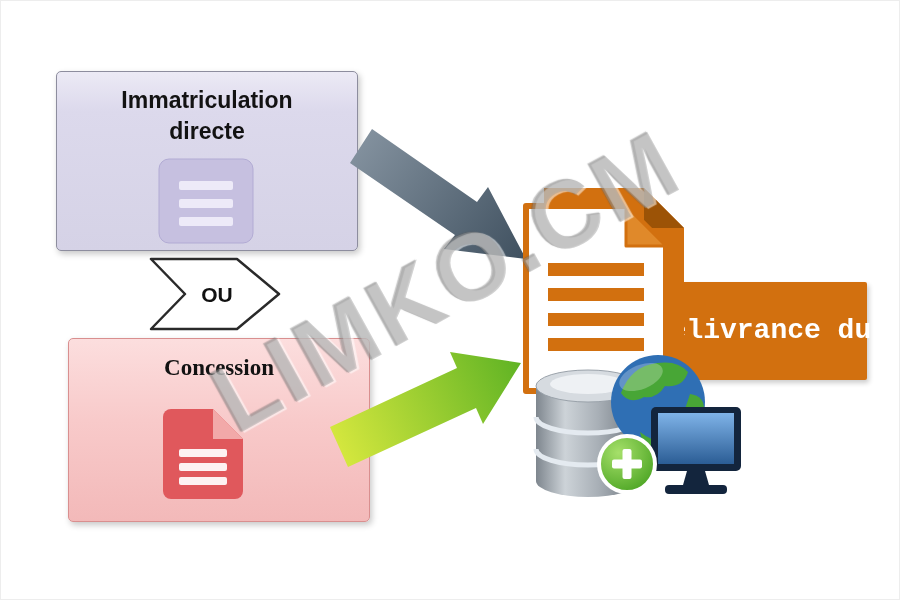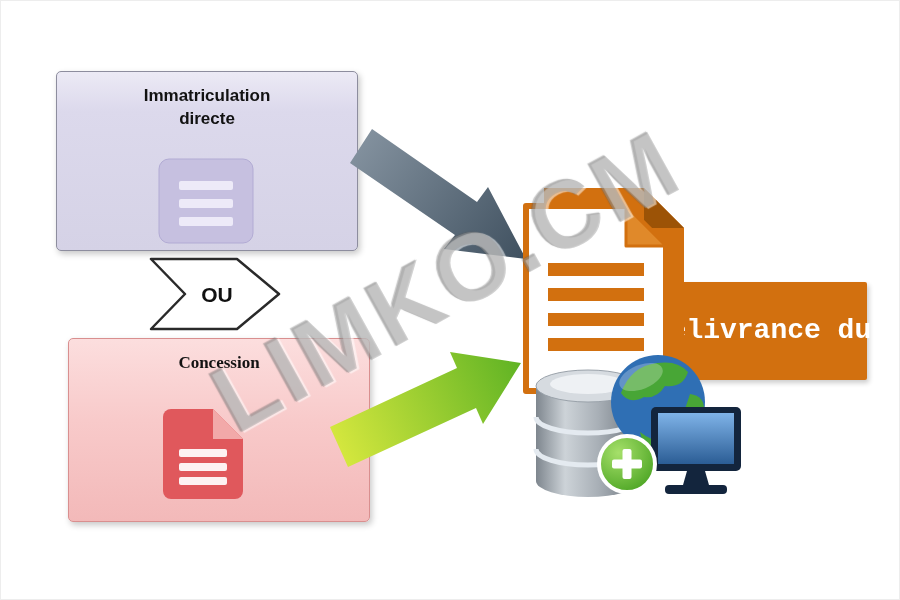--- a/index.html
+++ b/index.html
@@ -12,21 +12,21 @@
     left:55px;top:70px;width:300px;height:178px;
     background:linear-gradient(180deg,#eceaf5 0%,#dcd9ec 22%,#d5d2e6 100%);
     border:1px solid #8d8d9e;box-shadow:2px 3px 6px rgba(0,0,0,0.22);
   }
   .concession-box{
     left:67px;top:337px;width:300px;height:182px;
     background:linear-gradient(180deg,#fcdede 0%,#f8caca 45%,#f3b9b9 100%);
     border:1px solid #d98f8f;box-shadow:2px 3px 6px rgba(0,0,0,0.22);font-family:Liberation Serif, serif;
   }
   .node-title{
-    font-weight:700;font-size:17px;color:#121212;text-align:center;
+    font-weight:700;font-size:23px;color:#121212;text-align:center;
     margin-top:13px;line-height:1.35;
   }
   .delivrance-box{
     left:656px;top:281px;width:210px;height:98px;background:#d2700f;
     display:flex;flex-direction:column;align-items:center;justify-content:center;
     box-shadow:2px 3px 5px rgba(0,0,0,0.2);border-radius:2px;
   }
   .delivrance-box span{
     color:#ffffff;font-weight:700;font-size:28px;line-height:1.3;text-align:center;white-space:nowrap;font-family:Liberation Mono, monospace;
   }

